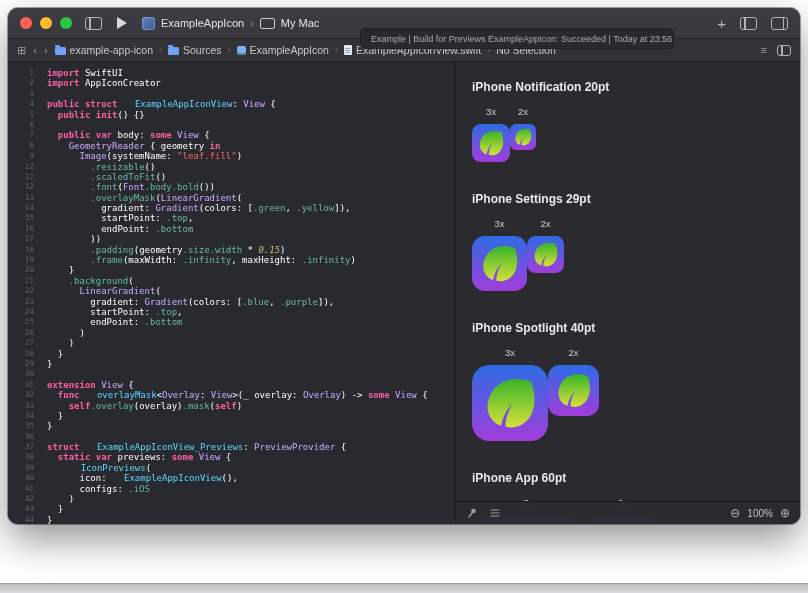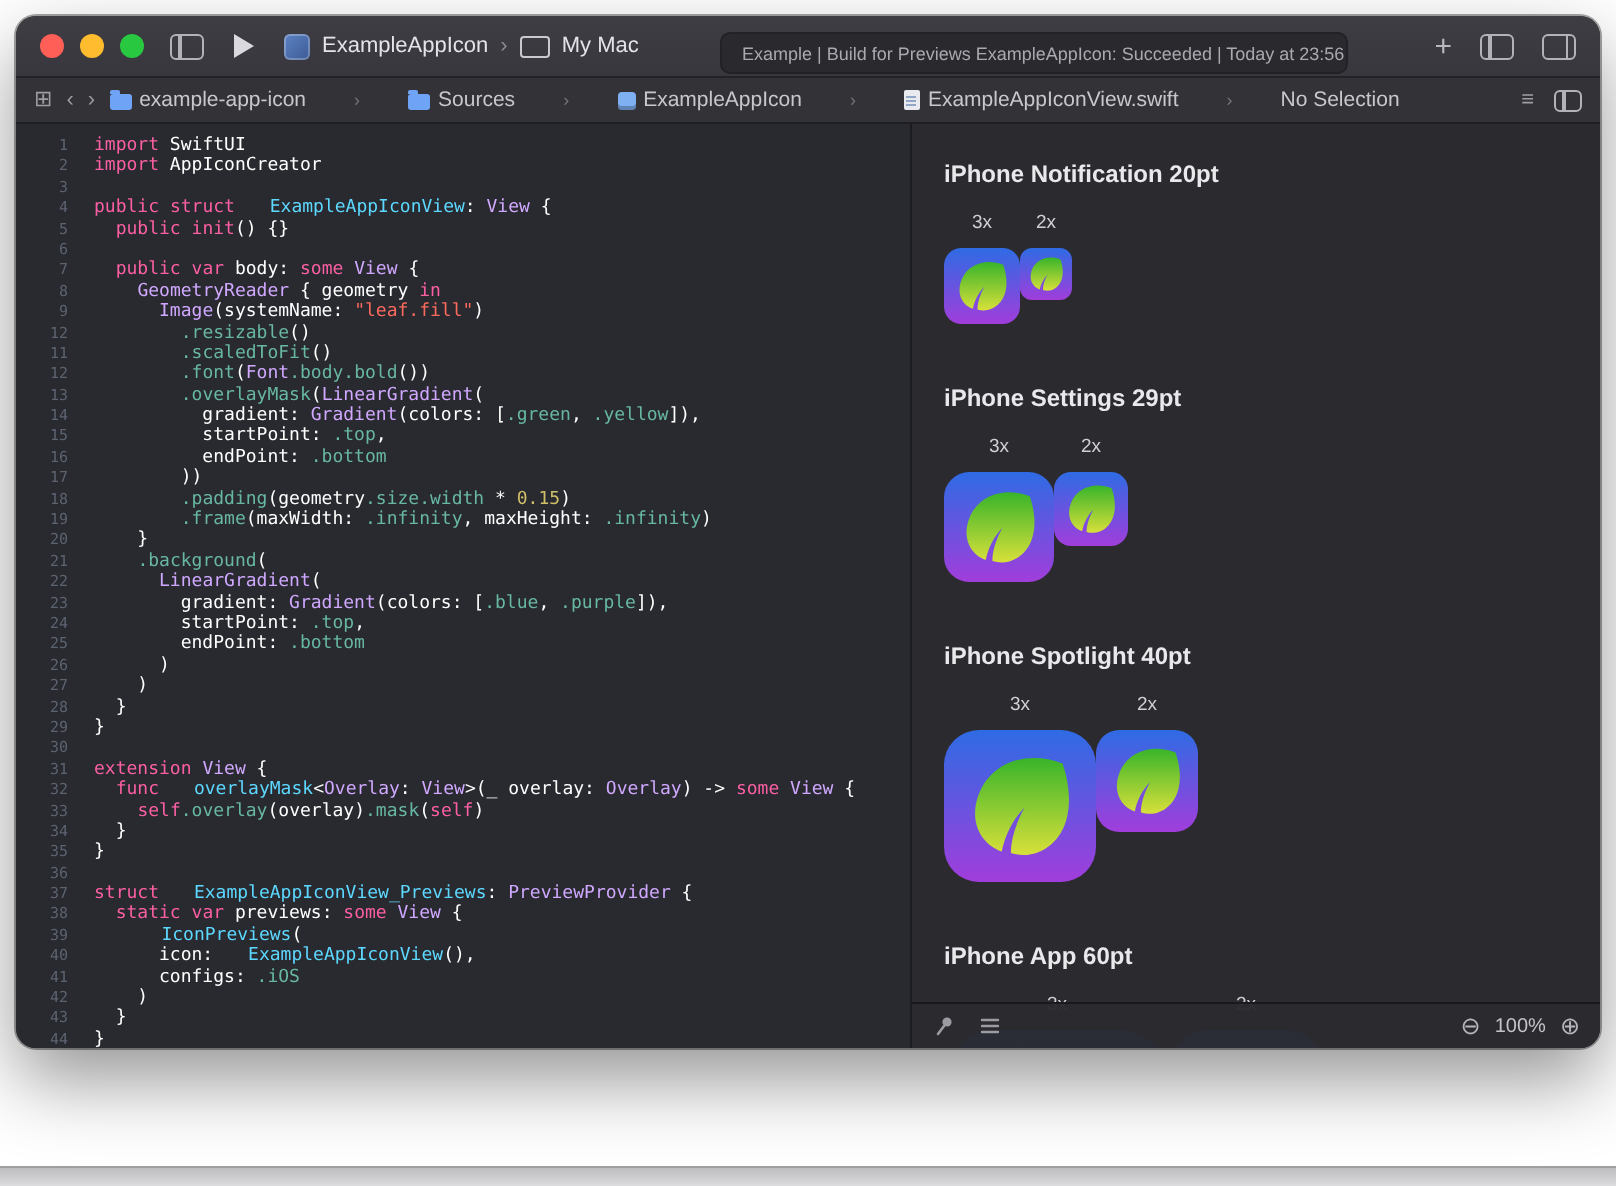--- a/index.html
+++ b/index.html
@@ -23,55 +23,55 @@
   .pane-icon::before{content:"";position:absolute;top:0;bottom:0;left:3px;width:1.5px;background:#b2b2b8;}
   .pane-icon.right::before{left:auto;right:3px;}
   .play{width:0;height:0;border-left:10px solid #d9d9de;border-top:6px solid transparent;
     border-bottom:6px solid transparent;margin:0 6px;display:inline-block;}
   .scheme{display:flex;align-items:center;gap:6px;font-size:11px;color:#e4e4e8;white-space:nowrap;}
   .app-glyph{width:13px;height:13px;border-radius:3px;display:inline-block;
     background:linear-gradient(135deg,#5d83c4,#3c5a94);
     box-shadow:inset 0 0 0 1px rgba(255,255,255,.25);}
   .display-glyph{width:13px;height:9px;border:1.3px solid #c9c9ce;border-radius:2px;display:inline-block;position:relative;top:0px;}
   .chev{color:#8d8d93;font-size:11px;}
-  .status-pill{position:absolute;left:352px;top:8px;height:19px;max-width:292px;
+  .status-pill{position:absolute;left:352px;top:20px;height:19px;max-width:292px;
     background:#2a292e;border:1px solid #222126;border-radius:5px;display:flex;align-items:center;
     padding:0 10px;font-size:9px;color:#a9a9b0;white-space:nowrap;overflow:hidden;}
   .tb-right{margin-left:auto;display:flex;align-items:center;gap:14px;}
   .tb-plus{font-size:15px;color:#b7b7bd;line-height:1;}
 
   
   .jumpbar{height:22px;flex:0 0 auto;background:#333237;border-bottom:1px solid #1f1f23;
     display:flex;align-items:center;gap:7px;padding:0 9px;font-size:10.5px;color:#c7c7cc;}
   .jb-glyph{color:#9d9da3;font-size:11px;line-height:1;}
-  .crumbs{display:flex;align-items:center;gap:23px;white-space:nowrap;overflow:hidden;}
+  .crumbs{display:flex;align-items:center;gap:5px;white-space:nowrap;overflow:hidden;}
   .crumb{display:flex;align-items:center;gap:4px;}
   .crumb-sep{color:#77777d;font-size:9px;padding:0 1px;}
   .jb-right{margin-left:auto;display:flex;align-items:center;gap:10px;}
   .icn-folder{width:11px;height:8px;background:#6ea3f5;border-radius:1.5px;position:relative;display:inline-block;margin-top:1px;}
   .icn-folder::before{content:"";position:absolute;top:-2px;left:0;width:5px;height:2.5px;background:inherit;border-radius:1px 1px 0 0;}
   .icn-module{width:9px;height:9px;background:#7fb0f2;border-radius:2px;display:inline-block;box-shadow:inset 0 -2px 0 rgba(0,0,0,.25);}
   .icn-file{width:8px;height:10px;background:#e8eaf0;border-radius:1px;display:inline-block;position:relative;}
   .icn-file::before{content:"";position:absolute;left:1.5px;top:2.5px;width:5px;height:1px;background:#8fa6c6;box-shadow:0 2px 0 #8fa6c6,0 4px 0 #8fa6c6;}
 
   
   .main{flex:1;display:flex;min-height:0;}
   .editor{width:447px;flex:0 0 auto;display:flex;background:#292a30;border-right:1px solid #1c1c20;overflow:hidden;}
   .gutter{width:26px;flex:0 0 auto;padding:6px 5px 0 0;text-align:right;
     font-family:"DejaVu Sans Mono",monospace;font-size:7.5px;color:var(--line-number);}
   .gutter div{height:10.4px;line-height:10.4px;}
   .code{flex:1;padding:6px 0 0 8px;font-family:"DejaVu Sans Mono",monospace;font-size:9px;
     color:var(--syntax-plain);white-space:pre;overflow:hidden;}
   .code-line{height:10.4px;line-height:10.4px;white-space:pre;}
-  .tok-k{color:var(--syntax-keyword);font-weight:normal;}
+  .tok-k{color:var(--syntax-keyword);font-weight:bold;}
   .tok-t{color:var(--syntax-type-project);margin-left:12px;}
   .tok-ft{color:var(--syntax-type-framework);text-align:right;}
   .tok-m{color:var(--syntax-member);}
   .tok-s{color:var(--syntax-string);}
-  .tok-n{color:var(--syntax-number);}
+  .tok-n{color:var(--syntax-number);font-style:italic;}
   .tok-p{color:var(--syntax-plain);}
 
   
   .canvas{flex:1;position:relative;background:#2a2a2f;overflow:hidden;padding:18px 0 0 16px;}
   .pv-title{color:#e9e9ec;font-size:12px;font-weight:bold;margin-bottom:12px;}
   .pv-row{display:flex;align-items:flex-start;margin-bottom:30px;}
   .pv-col{display:flex;flex-direction:column;align-items:center;gap:7px;}
   .pv-scale{color:#cfcfd4;font-size:9.5px;}
   .pv-icon svg{display:block;}
   .canvas-bar{position:absolute;left:0;right:0;bottom:0;height:22px;

